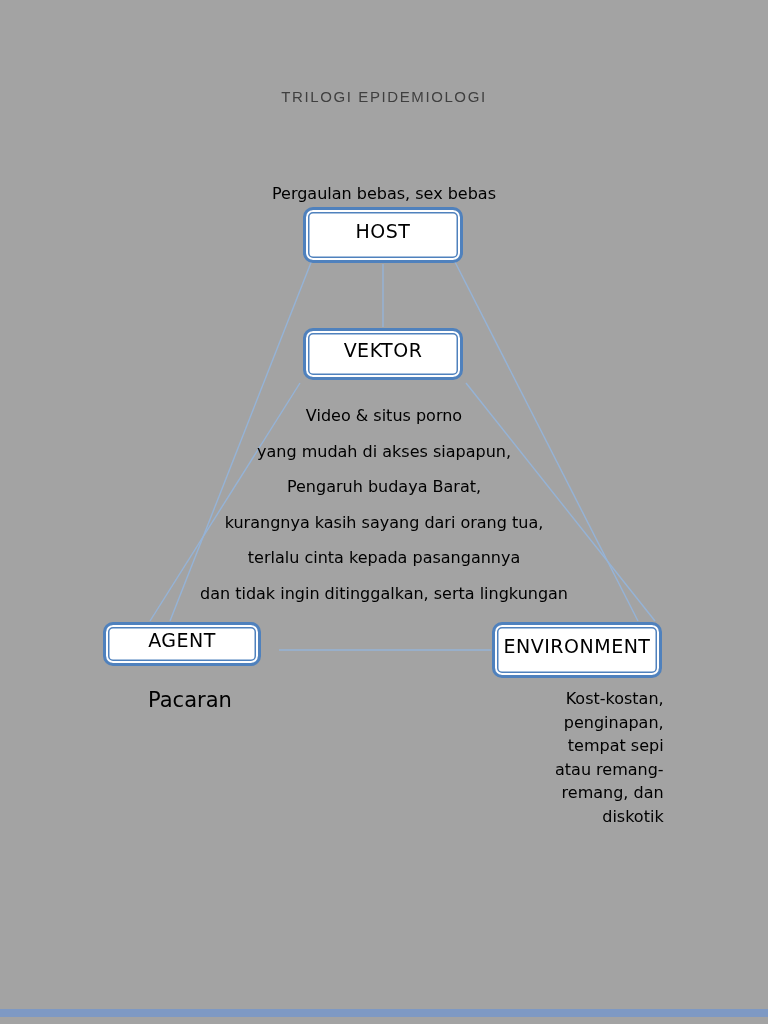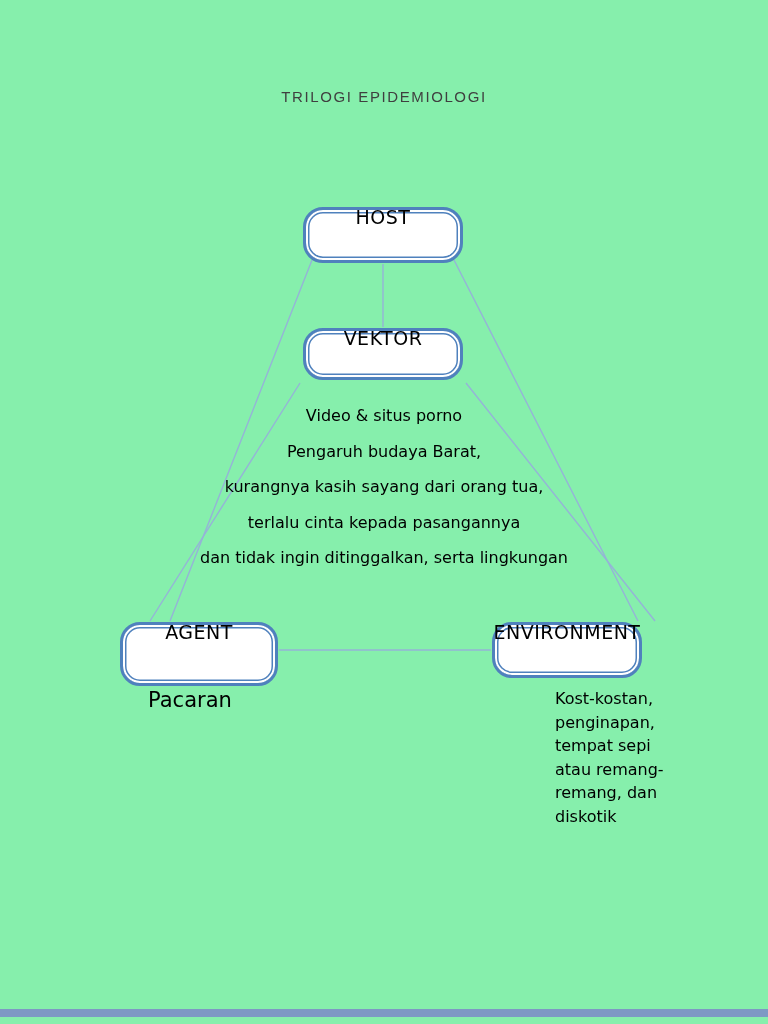--- a/index.html
+++ b/index.html
@@ -1,48 +1,48 @@
 <!DOCTYPE html>
 <html style="--node-border: #4f81bd; --connector: #95b3d7; --bottom-bar: #7e99c4; --title-text: #3f3f3f; --body-text: #000000;"><head>
 <meta charset="utf-8">
 <style>
   html,body{margin:0;padding:0;background:#ffffff;}
   body{width:768px;height:1024px;position:relative;overflow:hidden;
        font-family:"DejaVu Sans","Liberation Sans",sans-serif;color:#000;}
-  .page{position:absolute;inset:0;background:#86efac;}
+  .page{position:absolute;inset:0;background:#a3a3a3;}
 
   
   .doc-title{position:absolute;left:0;right:0;text-align:center;
              font-family:"Liberation Sans",sans-serif;font-weight:400;
              font-size:15px;letter-spacing:1.6px;color:var(--title-text,#3f3f3f);}
   .t1{top:88px;}
   .t2{top:120px;}
 
   
   .edges{position:absolute;left:0;top:0;color:var(--connector,#95b3d7);}
   .edges line{stroke:currentColor;stroke-width:1.4;fill:none;}
 
   
   .node{position:absolute;box-sizing:border-box;background:#fff;
-        border:3px solid var(--node-border,#4f81bd);border-radius:20px;
+        border:3px solid var(--node-border,#4f81bd);border-radius:10px;
         box-shadow: inset 0 0 0 2px #ffffff, inset 0 0 0 3.5px var(--node-border,#4f81bd);
-        display:flex;justify-content:center;}
+        display:flex;align-items:center;justify-content:center;}
   .node .node-label{font-size:19px;letter-spacing:0.5px;transform:translateY(-4px);}
   .node-host{left:303px;top:207px;width:160px;height:56px;}
   .node-vektor{left:303px;top:328px;width:160px;height:52px;}
-  .node-agent{left:120px;top:622px;width:158px;height:64px;}
-  .node-environment{left:492px;top:622px;width:150px;height:56px;}
+  .node-agent{left:103px;top:622px;width:158px;height:44px;}
+  .node-environment{left:492px;top:622px;width:170px;height:56px;}
 
   
   .host-annot{position:absolute;left:0;right:0;top:184px;text-align:center;font-size:16px;}
   .center-notes{position:absolute;left:0;right:0;top:398px;text-align:center;}
   .center-notes .note-line{height:35.5px;line-height:35.5px;font-size:16px;}
   .agent-annot{position:absolute;left:148px;top:688px;font-size:21px;}
   .env-annot{position:absolute;left:555px;top:687px;font-size:16px;}
-  .env-annot .env-line{height:23.5px;line-height:23.5px;}
+  .env-annot .env-line{height:23.5px;line-height:23.5px;text-align:right;}
 
   
   .bottom-bar{position:absolute;left:0;right:0;top:1009px;height:8px;
               background:var(--bottom-bar,#7e99c4);}
 </style>
 </head>
 <body>
 
 <div class="page">
 
@@ -50,31 +50,33 @@
 
   <svg class="edges" width="768" height="1024" viewBox="0 0 768 1024">
     <line x1="383" y1="264" x2="383" y2="327"></line>
     <line x1="312" y1="260" x2="170" y2="621"></line>
     <line x1="454" y1="260" x2="638" y2="621"></line>
     <line x1="300" y1="383" x2="150" y2="621"></line>
     <line x1="466" y1="383" x2="655" y2="621"></line>
     <line x1="279" y1="650" x2="491" y2="650"></line>
   </svg>
 
+  <div class="host-annot">Pergaulan bebas, sex bebas</div>
 
   <div class="node node-host">
     <span class="node-label">HOST</span>
   </div>
 
   <div class="node node-vektor">
     <span class="node-label">VEKTOR</span>
   </div>
 
   <div class="center-notes">
     <div class="note-line">Video &amp; situs porno</div>
+    <div class="note-line">yang mudah di akses siapapun,</div>
     <div class="note-line">Pengaruh budaya Barat,</div>
     <div class="note-line">kurangnya kasih sayang dari orang tua,</div>
     <div class="note-line">terlalu cinta kepada pasangannya</div>
     <div class="note-line">dan tidak ingin ditinggalkan, serta lingkungan</div>
   </div>
 
   <div class="node node-agent">
     <span class="node-label">AGENT</span>
   </div>
 

